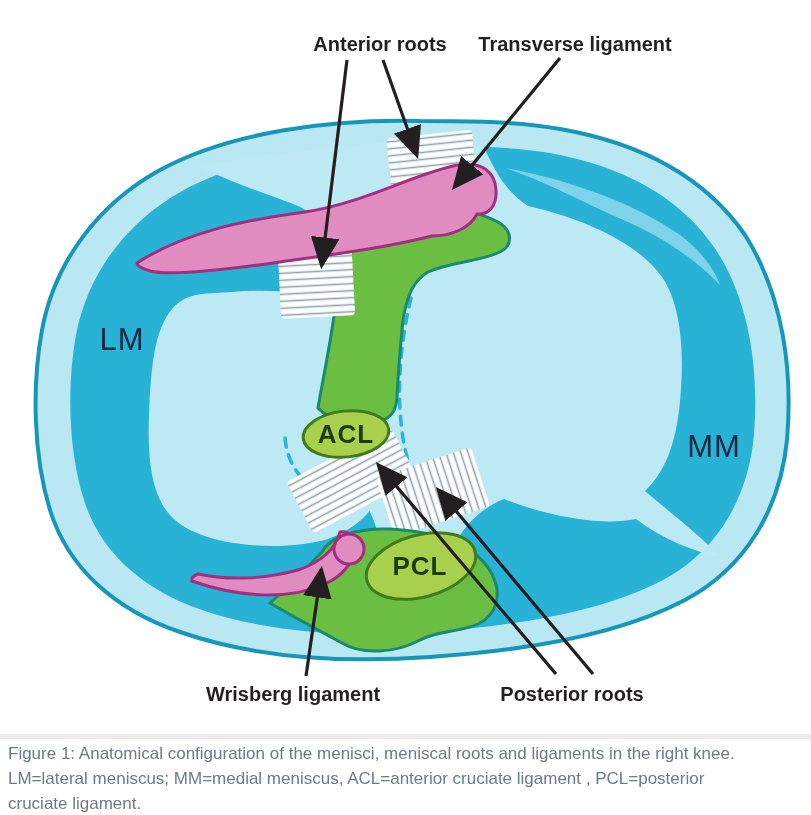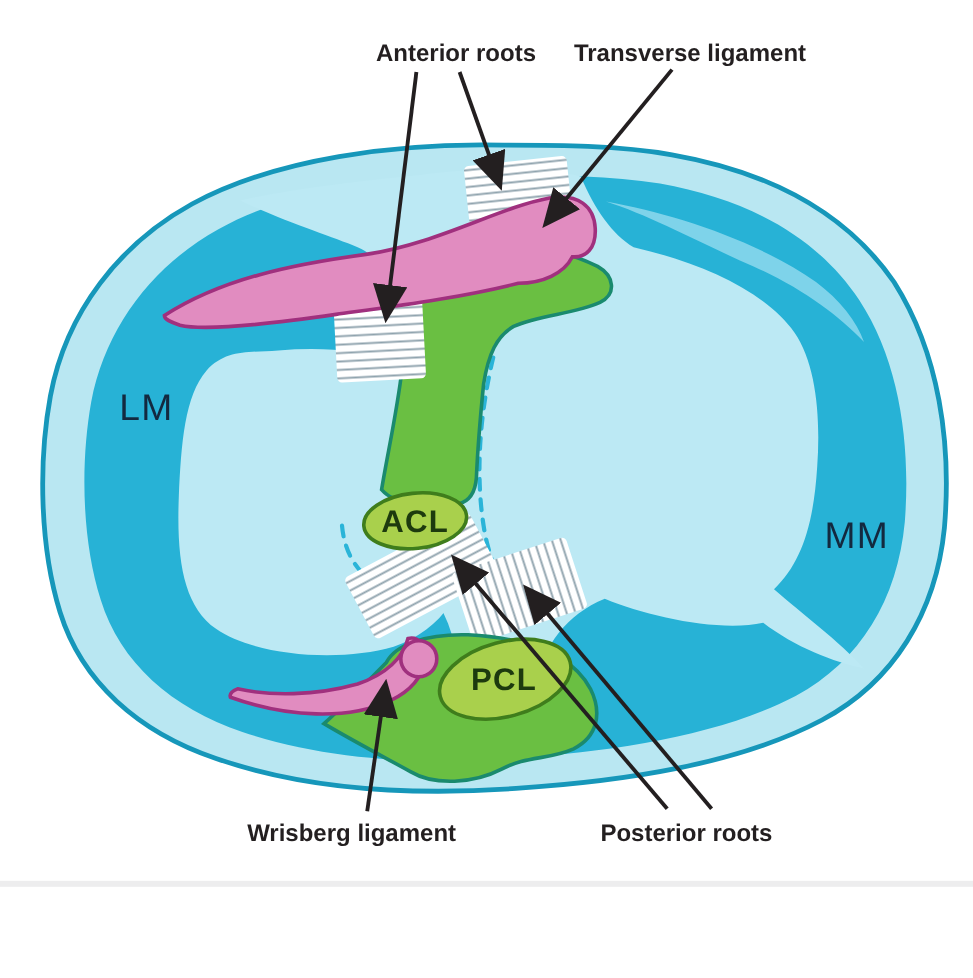--- a/index.html
+++ b/index.html
@@ -152,14 +152,19 @@
   <line x1="593" y1="674" x2="440" y2="492" stroke="#231f20" stroke-width="3.2" marker-end="url(#ah)"></line>
 
   <text class="diagram-label" x="380" y="51" text-anchor="middle">Anterior roots</text>
   <text class="diagram-label" x="575" y="51" text-anchor="middle">Transverse ligament</text>
   <text class="diagram-label" x="293" y="701" text-anchor="middle">Wrisberg ligament</text>
   <text class="diagram-label" x="572" y="701" text-anchor="middle">Posterior roots</text>
 </svg>
 
 <div class="caption-divider"></div>
 
+<div class="caption">
+  <div>Figure 1: Anatomical configuration of the menisci, meniscal roots and ligaments in the right knee.</div>
+  <div>LM=lateral meniscus; MM=medial meniscus, ACL=anterior cruciate ligament , PCL=posterior</div>
+  <div>cruciate ligament.</div>
+</div>
 
 </div>
 
 </body></html>

